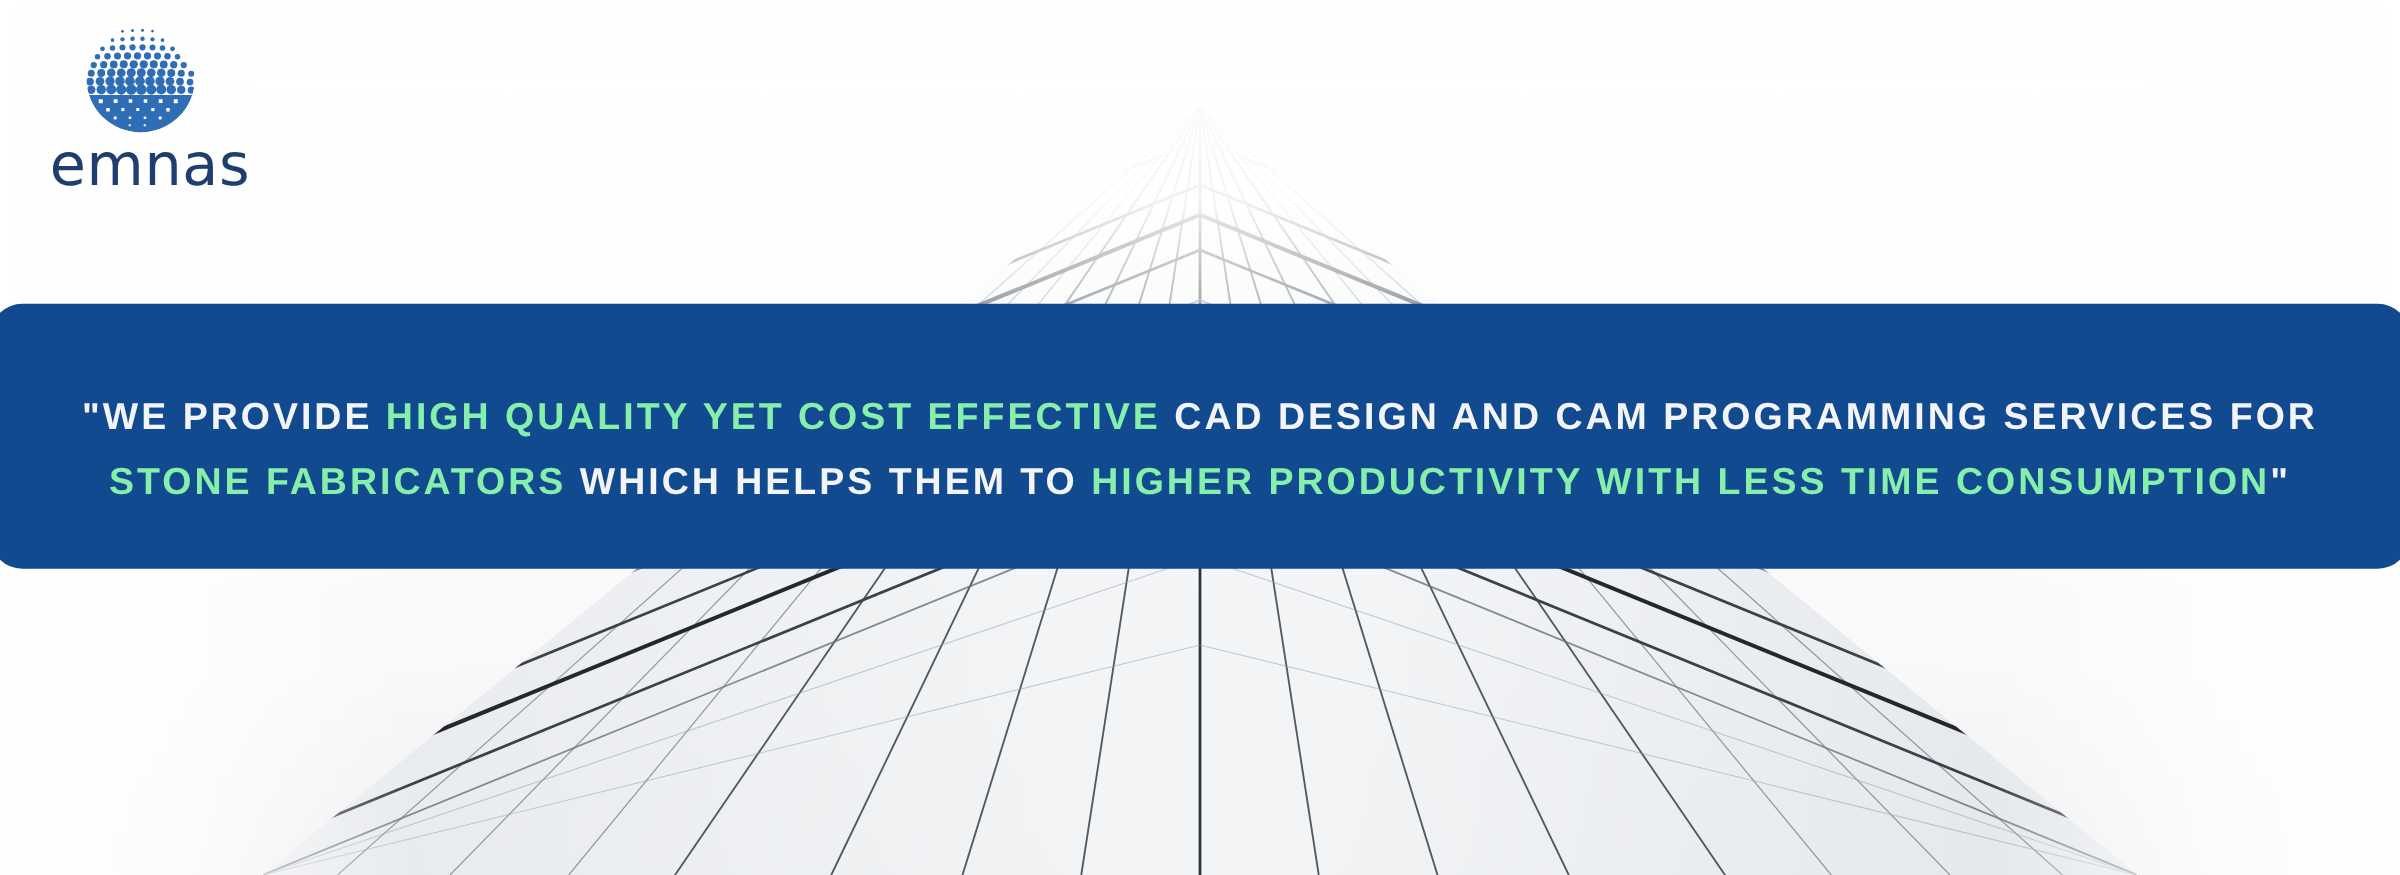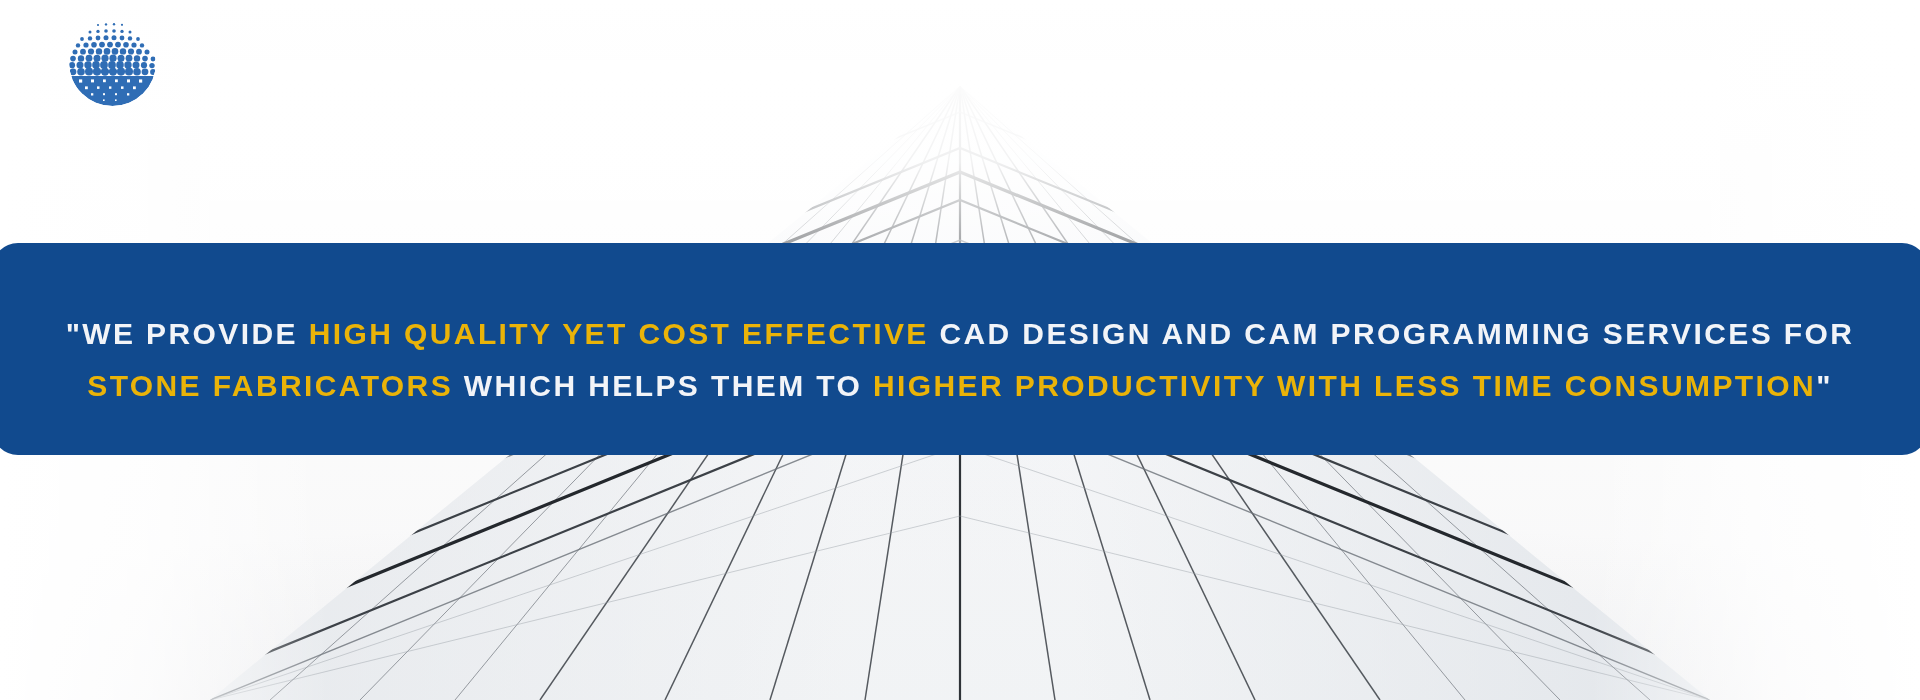--- a/index.html
+++ b/index.html
@@ -145,21 +145,21 @@
     text-align: center;
     font-family: "Liberation Sans", sans-serif;
     font-weight: bold;
     font-size: 30px;
     line-height: 52px;
     letter-spacing: 2.4px;
     color: #f2f4f8;
     text-transform: uppercase;
     white-space: normal;
   }
-  .hl { color: #eab308; text-align: center; }
+  .hl { color: #86efac; text-align: center; }
   .qm { color: #f2f4f8; }
 </style>
 </head>
 <body>
 
 <div class="hero">
 
   <div class="bg-photo">
     <div class="bg-haze"></div>
 
@@ -336,20 +336,21 @@
             <rect x="22" y="74.2" width="2.3" height="2.3"></rect>
               <rect x="34" y="74.2" width="2" height="2"></rect>
               <rect x="46" y="74.2" width="2" height="2"></rect>
               <rect x="58" y="74.2" width="2.3" height="2.3"></rect>
             <rect x="34" y="80.4" width="1.6" height="1.6"></rect>
               <rect x="46" y="80.4" width="1.6" height="1.6"></rect>
           </g>
         </g>
       </svg>
     </div>
+    <div class="logo-word">emnas</div>
   </div>
 
   <div class="quote-banner">
     <p class="quote-text">
       <span class="qm">"</span><span>WE PROVIDE </span><span class="hl">HIGH QUALITY YET COST EFFECTIVE </span><span>CAD DESIGN AND CAM PROGRAMMING SERVICES FOR </span><span class="hl">STONE FABRICATORS </span><span>WHICH HELPS THEM TO </span><span class="hl">HIGHER PRODUCTIVITY WITH LESS TIME CONSUMPTION</span><span class="qm">"</span>
     </p>
   </div>
 
 </div>
 

